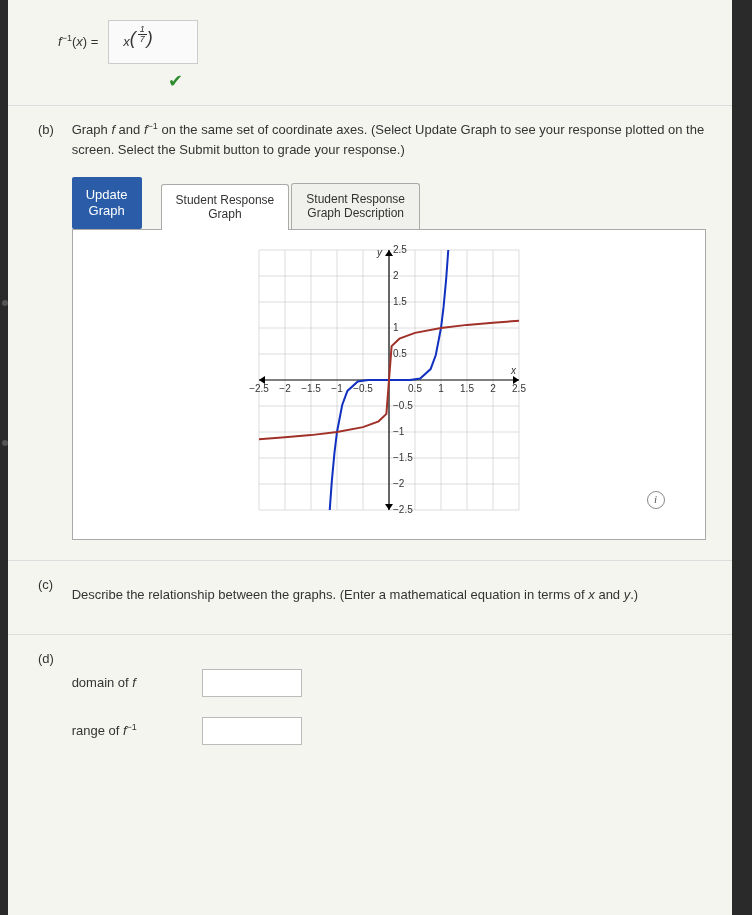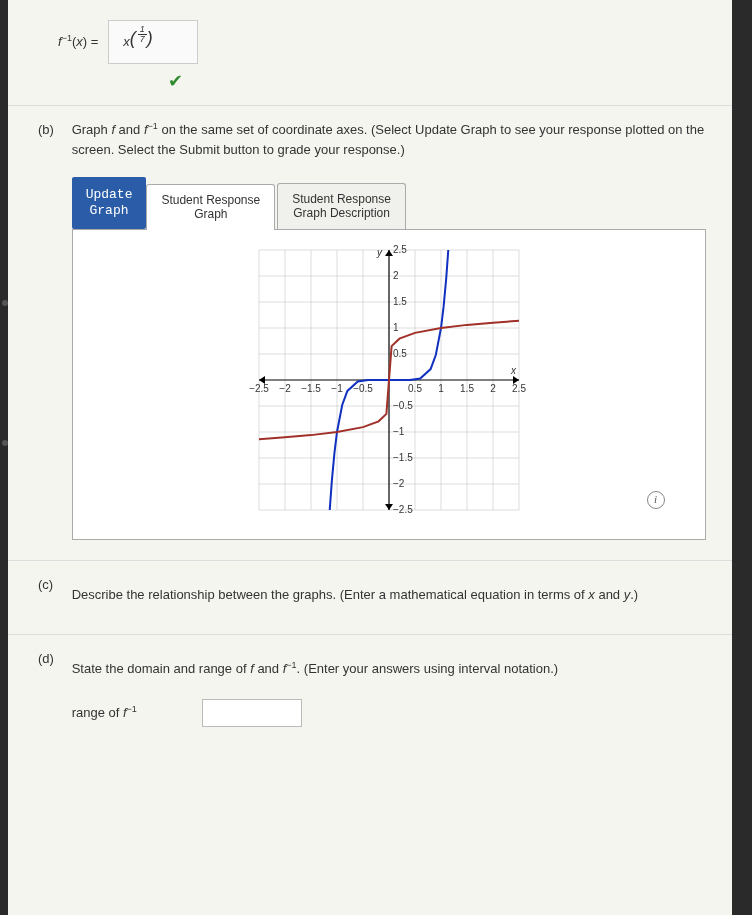--- a/index.html
+++ b/index.html
@@ -79,23 +79,22 @@
     }
     .update-btn {
       background: #2a5ca8;
       color: white;
       border: none;
       padding: 10px 14px;
       font-size: 13px;
       cursor: pointer;
       text-align: center;
       line-height: 1.2;
-      margin-right: 0;
+      margin-right: 19px;
       border-radius: 2px;
-      font-family: Liberation Mono, monospace;
     }
     .tab {
       border: 1px solid #aaa;
       border-bottom: none;
       background: #f0f0ec;
       padding: 8px 14px;
       font-size: 12px;
       cursor: pointer;
       text-align: center;
       line-height: 1.2;
@@ -260,22 +259,25 @@
   <div class="section">
     <span class="section-label">(c)</span>
     <span class="section-body">
       <div class="text-line">Describe the relationship between the graphs. (Enter a mathematical equation in terms of <i>x</i> and <i>y</i>.)</div>
     </span>
   </div>
 
   <div class="section">
     <span class="section-label">(d)</span>
     <span class="section-body">
-      <div class="text-line">State the domain and range of <i>f</i> and <i>f</i><sup style="font-size:9px">−1</sup>. (Enter your answers using interval notation.)</div>
-
+
+      <div class="dr-row">
+        <span class="dr-label">domain of <i>f</i></span>
+        <input class="inline-input" style="">
+      </div>
       <div class="dr-row">
         <span class="dr-label">range of <i>f</i><sup style="font-size:9px">−1</sup></span>
         <input class="inline-input" style="">
       </div>
 
       
     </span>
   </div>
 
 </div>

